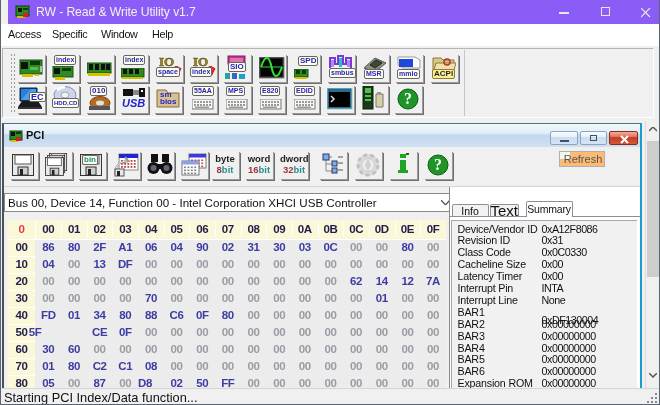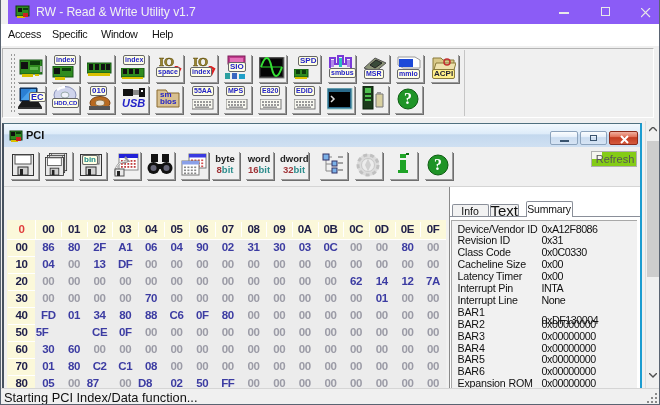--- a/index.html
+++ b/index.html
@@ -468,24 +468,29 @@
           <rect x="5" y="1" width="6" height="4" fill="#1fa427"></rect>
           <rect x="11" y="0" width="3" height="2" fill="#0d6c12"></rect>
         </svg>
       </div>
 <div class="tb" style="left:420px;top:4px">
         <svg style="position:absolute;left:3px;top:3px" width="22" height="22">
           <circle cx="11.0" cy="11.0" r="10.0" fill="#1f9427" stroke="#0d5c12"></circle>
           <text x="11.0" y="16.06" text-anchor="middle" font-size="15.84" font-weight="bold" fill="#fff" font-family="Liberation Serif">?</text>
         </svg>
       </div>
-<div class="abs" style="left:587px;top:4px;width:46px;height:16px;background:#84cc16;border:1px solid #b0b0b0;text-align:center">
+<div class="abs" style="left:555px;top:4px;width:46px;height:16px;background:#fdba74;border:1px solid #b0b0b0;text-align:center">
         <div class="abs" style="left:0;top:0;width:10px;height:7px;background:#f6f6f0"></div>
         <div class="abs" style="left:0;top:0;width:46px;text-align:center;color:#555;font-size:11px;line-height:15px">Refresh</div>
       </div>
+</div>
+<div class="abs" style="left:0px;top:69px;width:449px;height:19px;background:#fff;border:1px solid #8a8a8a;font-size:11.6px;color:#111;line-height:17px;padding-left:3px">Bus 00, Device 14, Function 00 - Intel Corporation XHCI USB Controller
+<svg style="position:absolute;left:436px;top:6px" width="9" height="5">
+        <path d="M0 0 L4.5 5 L9 0" stroke="#555" stroke-width="1.3" fill="none"></path>
+      </svg>
 </div>
 <div class="abs" style="left:3.3px;top:96px;width:438.6px;height:172px;overflow:hidden;font-size:11.5px;font-weight:bold;letter-spacing:-0.4px">
 <div class="abs" style="left:0;top:0;width:438.6px;height:19.0px;background:#fbf8da"></div>
 <div class="abs" style="left:0;top:0;width:28.2px;height:172px;background:#fbf8da"></div>
 <div class="abs" style="left:0;top:0;width:28.2px;height:19.0px;line-height:19.0px;text-align:center;color:#e03c3c">0</div>
 <div class="abs" style="left:28.2px;top:0;width:25.65px;height:19.0px;line-height:19.0px;text-align:center;color:#20204a">00</div>
 <div class="abs" style="left:28.2px;top:2px;width:1px;height:15.0px;background:#fff"></div>
 <div class="abs" style="left:53.8px;top:0;width:25.65px;height:19.0px;line-height:19.0px;text-align:center;color:#20204a">01</div>
 <div class="abs" style="left:53.8px;top:2px;width:1px;height:15.0px;background:#fff"></div>
 <div class="abs" style="left:79.5px;top:0;width:25.65px;height:19.0px;line-height:19.0px;text-align:center;color:#20204a">02</div>
@@ -613,21 +618,21 @@
 <div class="abs" style="left:233.4px;top:87.0px;width:25.65px;height:17.0px;line-height:17.0px;text-align:center;color:#9b9ba6">00</div>
 <div class="abs" style="left:259.1px;top:87.0px;width:25.65px;height:17.0px;line-height:17.0px;text-align:center;color:#9b9ba6">00</div>
 <div class="abs" style="left:284.7px;top:87.0px;width:25.65px;height:17.0px;line-height:17.0px;text-align:center;color:#9b9ba6">00</div>
 <div class="abs" style="left:310.3px;top:87.0px;width:25.65px;height:17.0px;line-height:17.0px;text-align:center;color:#9b9ba6">00</div>
 <div class="abs" style="left:336.0px;top:87.0px;width:25.65px;height:17.0px;line-height:17.0px;text-align:center;color:#9b9ba6">00</div>
 <div class="abs" style="left:361.6px;top:87.0px;width:25.65px;height:17.0px;line-height:17.0px;text-align:center;color:#9b9ba6">00</div>
 <div class="abs" style="left:387.3px;top:87.0px;width:25.65px;height:17.0px;line-height:17.0px;text-align:center;color:#9b9ba6">00</div>
 <div class="abs" style="left:412.9px;top:87.0px;width:25.65px;height:17.0px;line-height:17.0px;text-align:center;color:#9b9ba6">00</div>
 <div class="abs" style="left:28.2px;top:104.0px;width:410.4px;height:17.0px;background:#ececec"></div>
 <div class="abs" style="left:0;top:104.0px;width:28.2px;height:17.0px;line-height:17.0px;text-align:center;color:#20204a">50</div>
-<div class="abs" style="left:22px;top:104.0px;width:25.65px;height:17.0px;line-height:17.0px;text-align:center;color:#3c3ca2">5F</div>
+<div class="abs" style="left:15px;top:104.0px;width:25.65px;height:17.0px;line-height:17.0px;text-align:center;color:#3c3ca2">5F</div>
 <div class="abs" style="left:53.8px;top:120px;width:25.65px;height:17.0px;line-height:17.0px;text-align:center;color:#3c3ca2">6E</div>
 <div class="abs" style="left:79.5px;top:104.0px;width:25.65px;height:17.0px;line-height:17.0px;text-align:center;color:#3c3ca2">CE</div>
 <div class="abs" style="left:105.1px;top:104.0px;width:25.65px;height:17.0px;line-height:17.0px;text-align:center;color:#3c3ca2">0F</div>
 <div class="abs" style="left:130.8px;top:104.0px;width:25.65px;height:17.0px;line-height:17.0px;text-align:center;color:#9b9ba6">00</div>
 <div class="abs" style="left:156.4px;top:104.0px;width:25.65px;height:17.0px;line-height:17.0px;text-align:center;color:#9b9ba6">00</div>
 <div class="abs" style="left:182.1px;top:104.0px;width:25.65px;height:17.0px;line-height:17.0px;text-align:center;color:#9b9ba6">00</div>
 <div class="abs" style="left:207.7px;top:104.0px;width:25.65px;height:17.0px;line-height:17.0px;text-align:center;color:#9b9ba6">00</div>
 <div class="abs" style="left:233.4px;top:104.0px;width:25.65px;height:17.0px;line-height:17.0px;text-align:center;color:#9b9ba6">00</div>
 <div class="abs" style="left:259.1px;top:104.0px;width:25.65px;height:17.0px;line-height:17.0px;text-align:center;color:#9b9ba6">00</div>
 <div class="abs" style="left:284.7px;top:104.0px;width:25.65px;height:17.0px;line-height:17.0px;text-align:center;color:#9b9ba6">00</div>
@@ -669,21 +674,21 @@
 <div class="abs" style="left:284.7px;top:138.0px;width:25.65px;height:17.0px;line-height:17.0px;text-align:center;color:#9b9ba6">00</div>
 <div class="abs" style="left:310.3px;top:138.0px;width:25.65px;height:17.0px;line-height:17.0px;text-align:center;color:#9b9ba6">00</div>
 <div class="abs" style="left:336.0px;top:138.0px;width:25.65px;height:17.0px;line-height:17.0px;text-align:center;color:#9b9ba6">00</div>
 <div class="abs" style="left:361.6px;top:138.0px;width:25.65px;height:17.0px;line-height:17.0px;text-align:center;color:#9b9ba6">00</div>
 <div class="abs" style="left:387.3px;top:138.0px;width:25.65px;height:17.0px;line-height:17.0px;text-align:center;color:#9b9ba6">00</div>
 <div class="abs" style="left:412.9px;top:138.0px;width:25.65px;height:17.0px;line-height:17.0px;text-align:center;color:#9b9ba6">00</div>
 <div class="abs" style="left:28.2px;top:155.0px;width:410.4px;height:17.0px;background:#ececec"></div>
 <div class="abs" style="left:0;top:155.0px;width:28.2px;height:17.0px;line-height:17.0px;text-align:center;color:#20204a">80</div>
 <div class="abs" style="left:28.2px;top:155.0px;width:25.65px;height:17.0px;line-height:17.0px;text-align:center;color:#3c3ca2">05</div>
 <div class="abs" style="left:53.8px;top:155.0px;width:25.65px;height:17.0px;line-height:17.0px;text-align:center;color:#9b9ba6">00</div>
-<div class="abs" style="left:79.5px;top:155.0px;width:25.65px;height:17.0px;line-height:17.0px;color:#3c3ca2">87</div>
+<div class="abs" style="left:79.5px;top:155.0px;width:25.65px;height:17.0px;line-height:17.0px;text-align:center;color:#3c3ca2">87</div>
 <div class="abs" style="left:105.1px;top:155.0px;width:25.65px;height:17.0px;line-height:17.0px;text-align:center;color:#9b9ba6">00</div>
 <div class="abs" style="left:130.8px;top:155.0px;width:25.65px;height:17.0px;line-height:17.0px;color:#3c3ca2">D8</div>
 <div class="abs" style="left:156.4px;top:155.0px;width:25.65px;height:17.0px;line-height:17.0px;text-align:center;color:#3c3ca2">02</div>
 <div class="abs" style="left:182.1px;top:155.0px;width:25.65px;height:17.0px;line-height:17.0px;text-align:center;color:#3c3ca2">50</div>
 <div class="abs" style="left:207.7px;top:155.0px;width:25.65px;height:17.0px;line-height:17.0px;text-align:center;color:#3c3ca2">FF</div>
 <div class="abs" style="left:233.4px;top:155.0px;width:25.65px;height:17.0px;line-height:17.0px;text-align:center;color:#9b9ba6">00</div>
 <div class="abs" style="left:259.1px;top:155.0px;width:25.65px;height:17.0px;line-height:17.0px;text-align:center;color:#9b9ba6">00</div>
 <div class="abs" style="left:284.7px;top:155.0px;width:25.65px;height:17.0px;line-height:17.0px;text-align:center;color:#9b9ba6">00</div>
 <div class="abs" style="left:310.3px;top:155.0px;width:25.65px;height:17.0px;line-height:17.0px;text-align:center;color:#9b9ba6">00</div>
 <div class="abs" style="left:336.0px;top:155.0px;width:25.65px;height:17.0px;line-height:17.0px;text-align:center;color:#9b9ba6">00</div>

